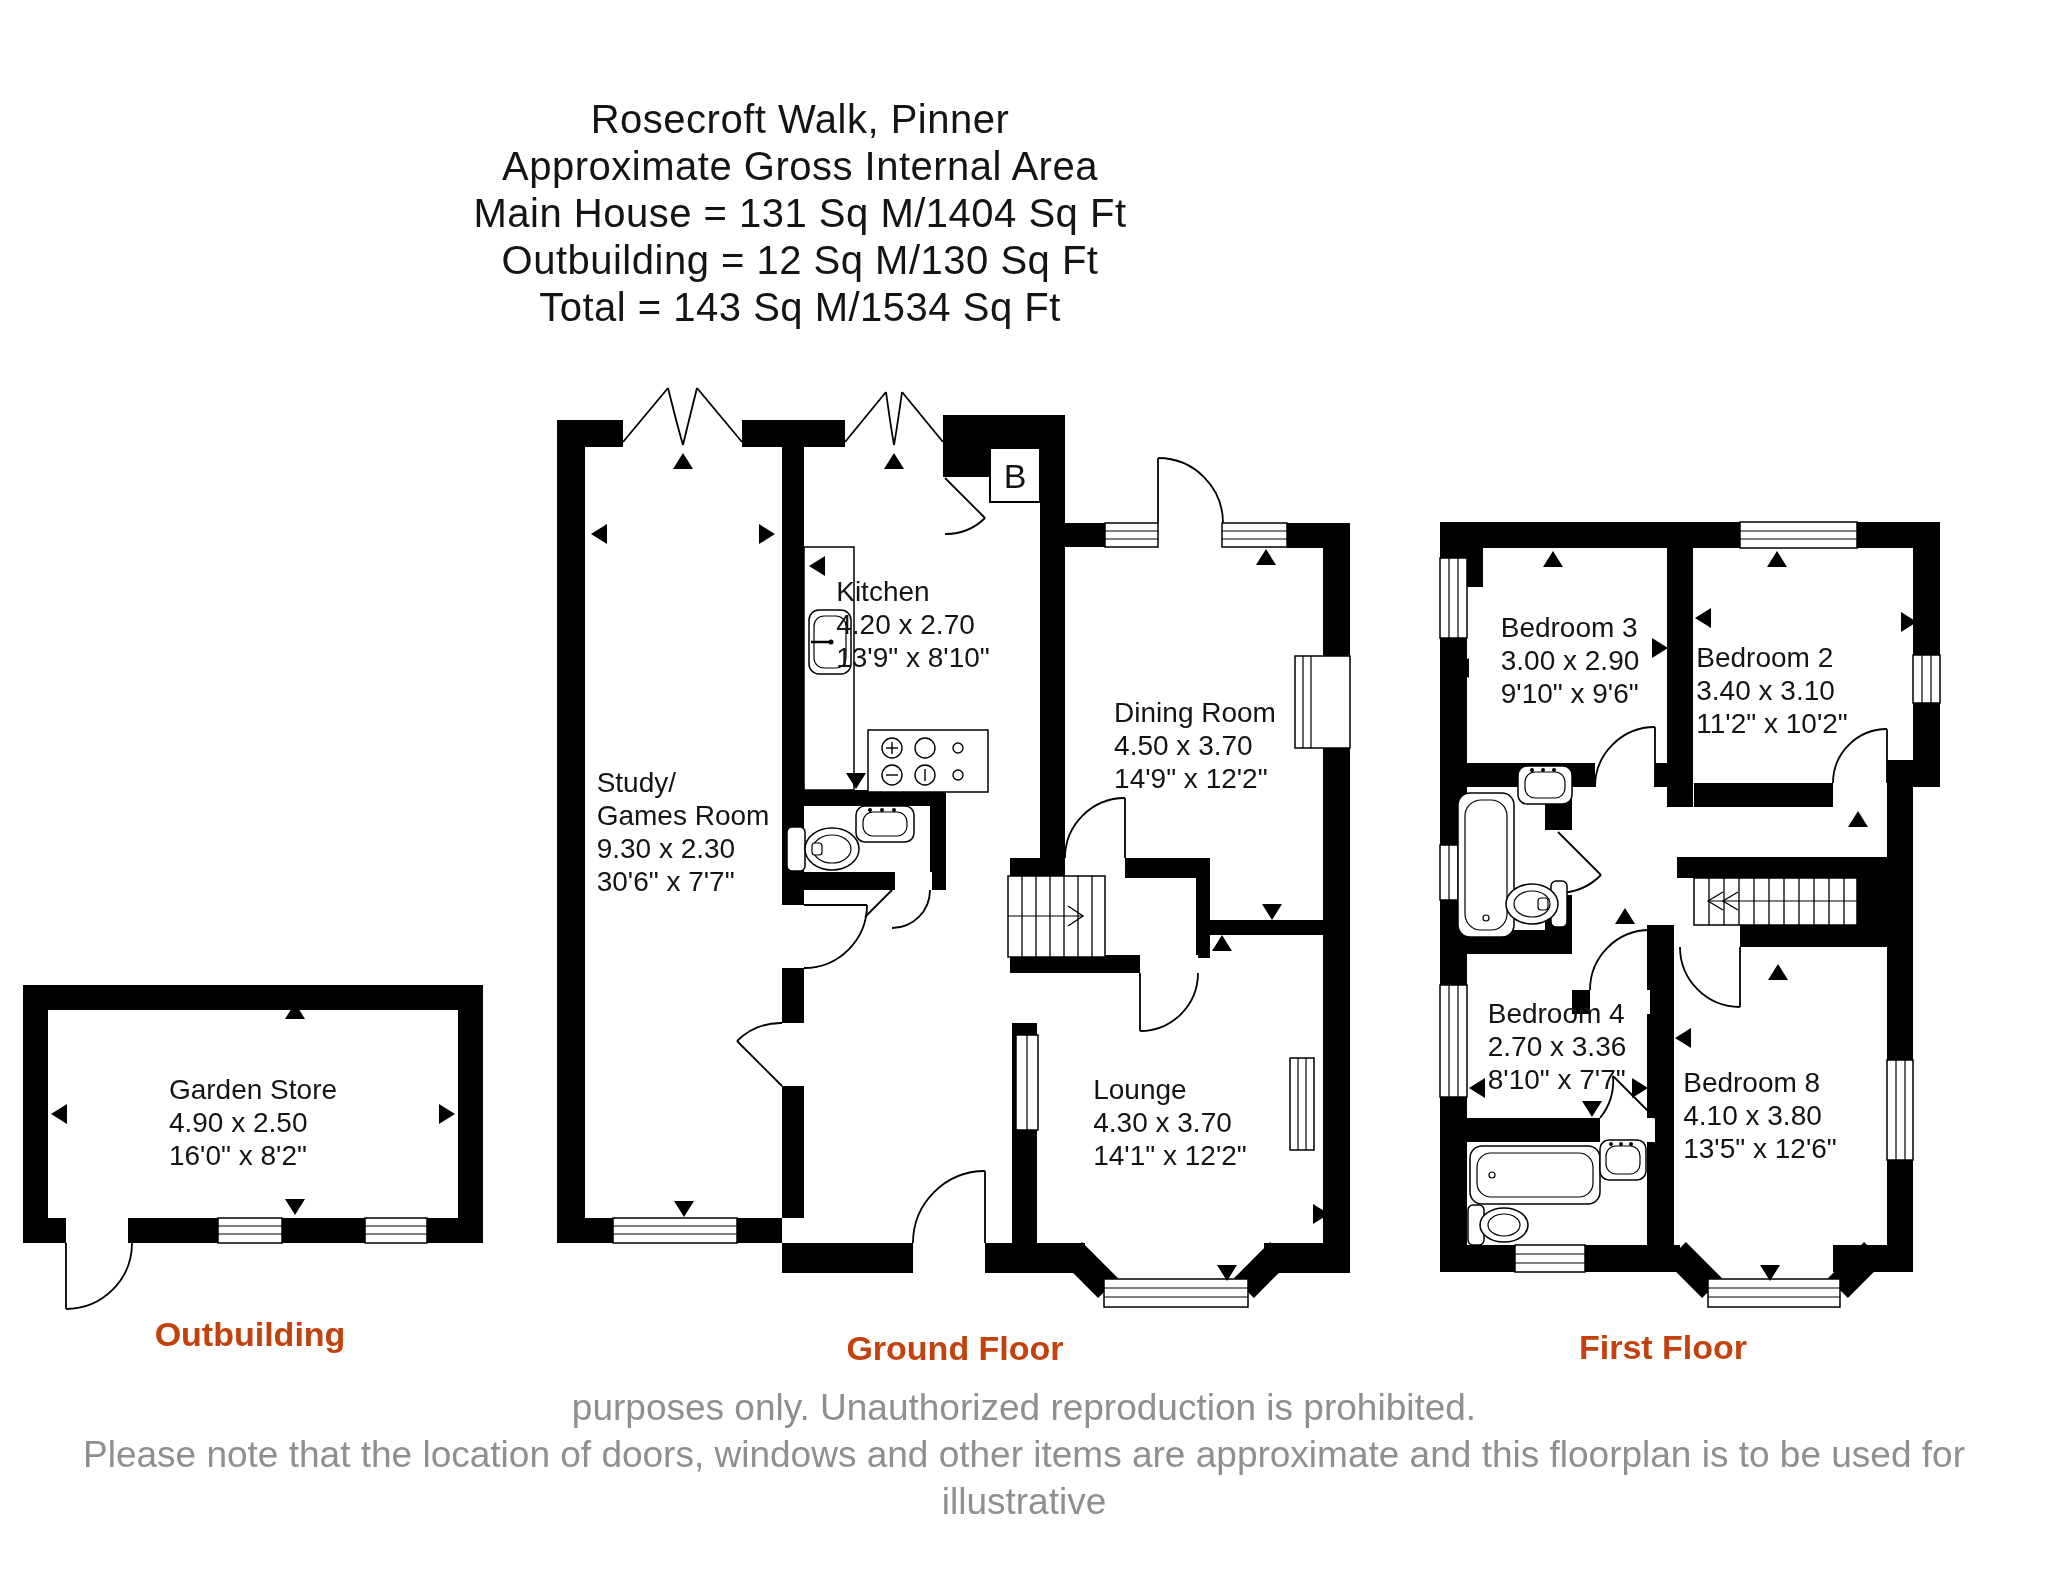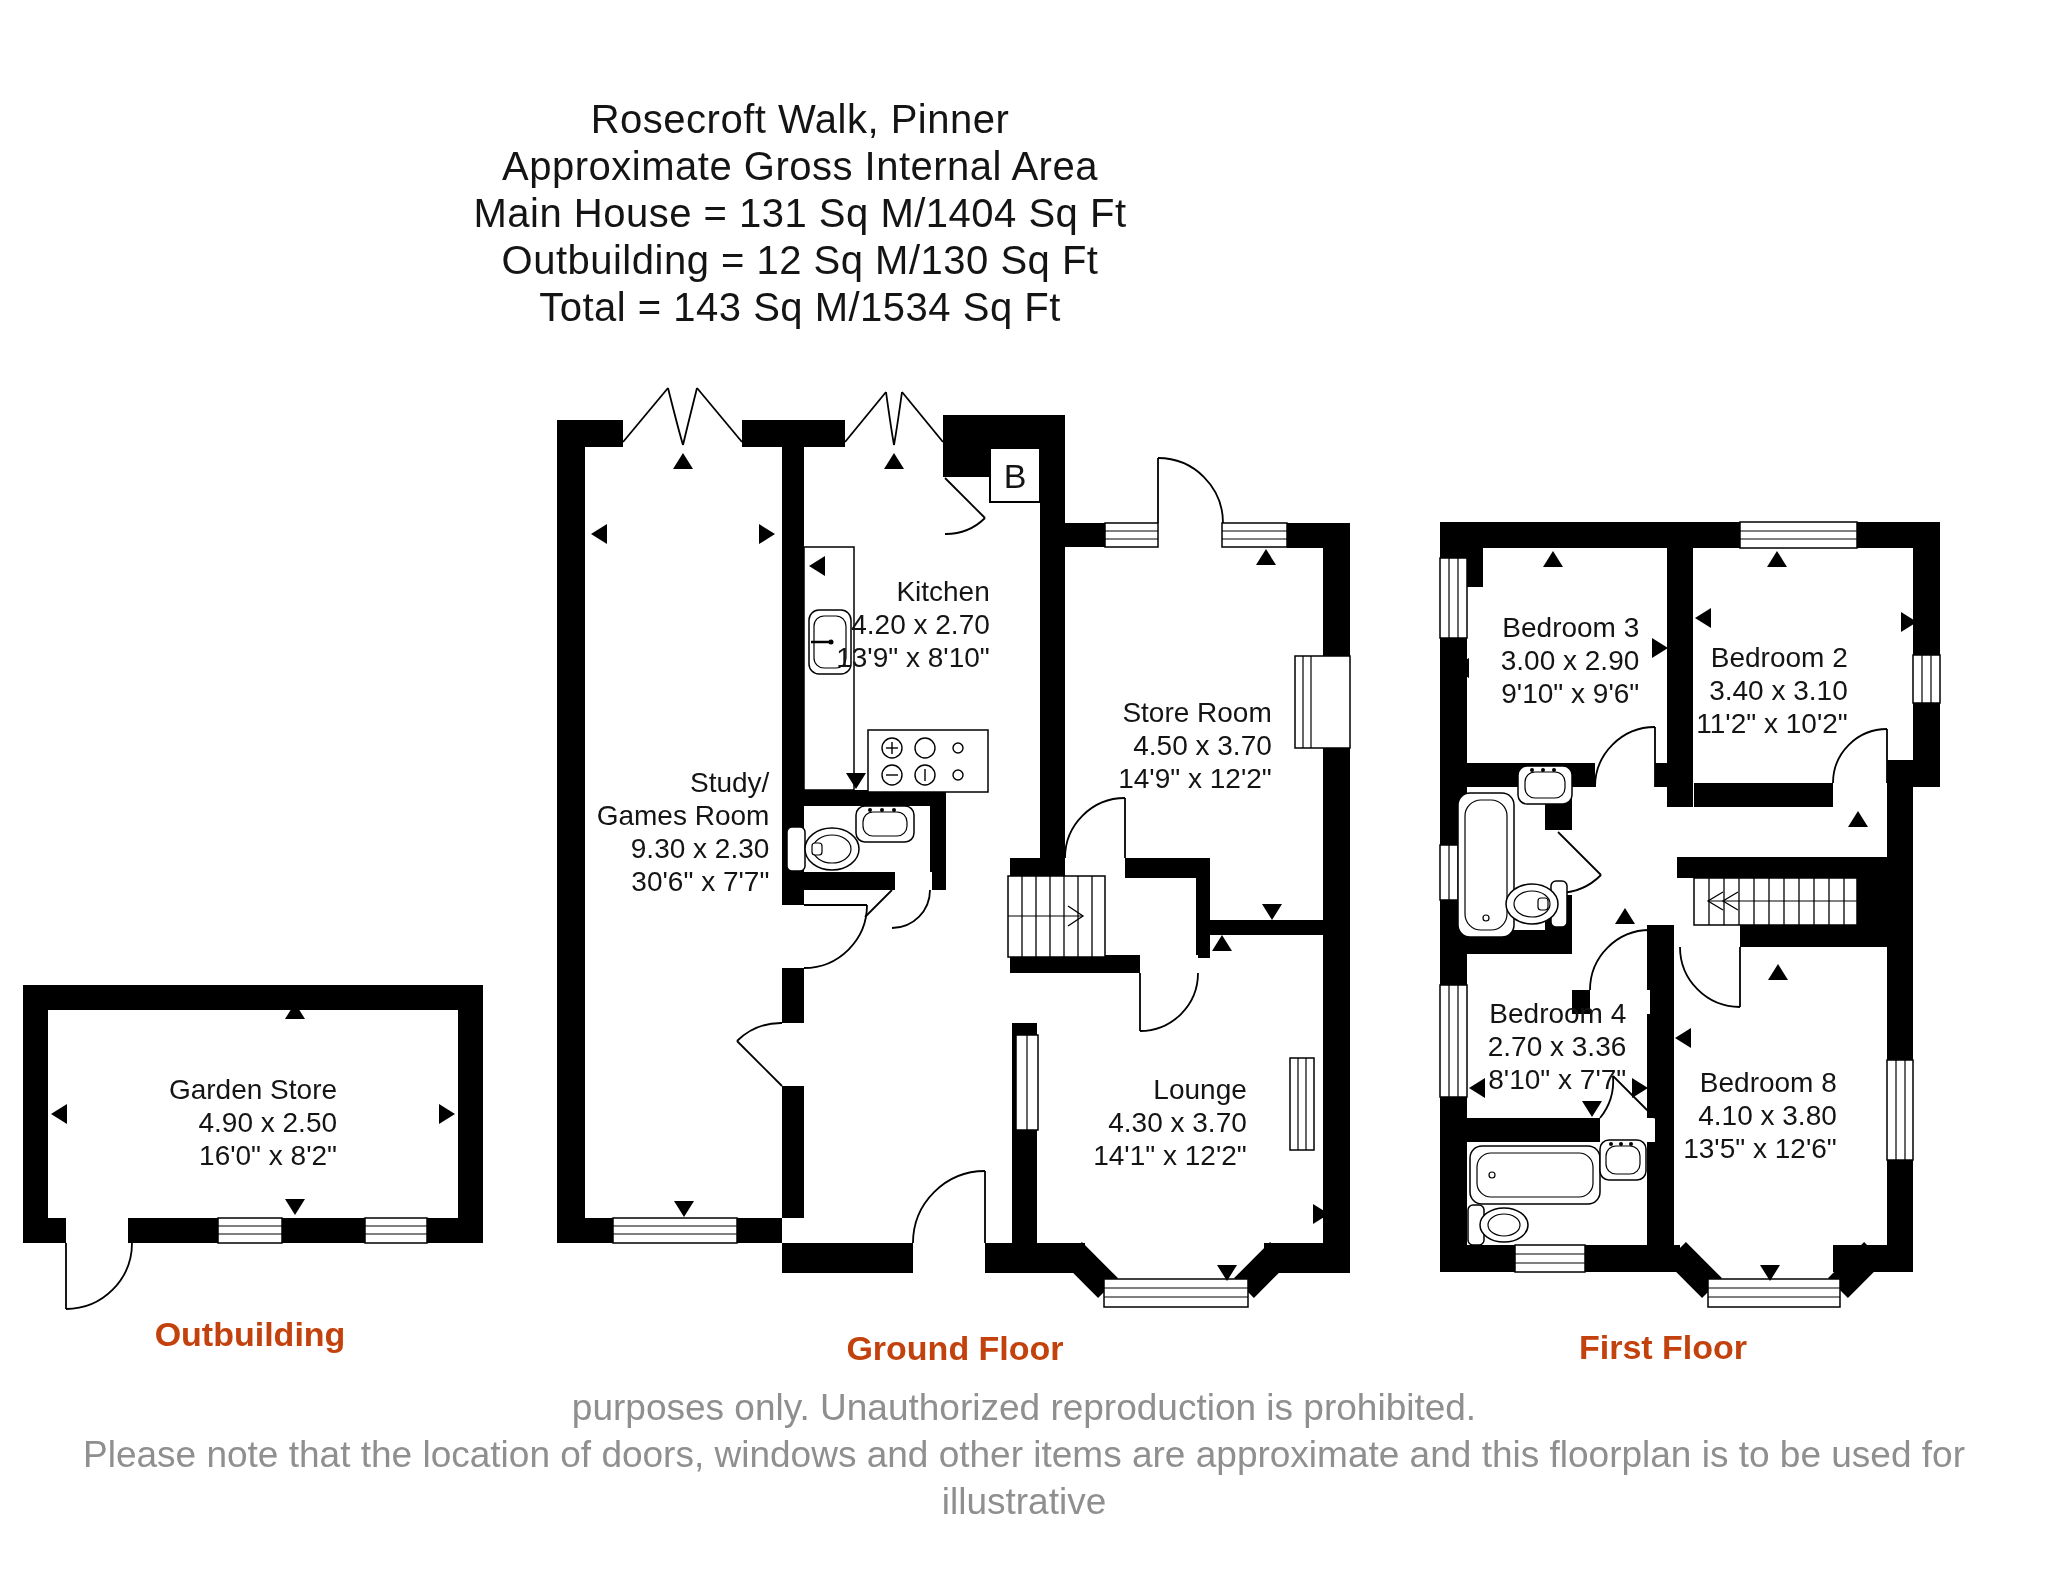--- a/index.html
+++ b/index.html
@@ -1,21 +1,21 @@
 <!DOCTYPE html>
 <html><head>
 <meta charset="utf-8">
 <style>
   html,body{margin:0;padding:0;background:#ffffff;}
   .page{position:relative;width:2048px;height:1583px;background:#ffffff;overflow:hidden;
         font-family:"Liberation Sans",sans-serif;color:#111;}
   svg{position:absolute;left:0;top:0;}
   .title{position:absolute;left:300px;top:96px;width:1000px;text-align:center;
          font-size:40px;line-height:47px;color:#141414;letter-spacing:.5px;}
-  .room-label{position:absolute;transform:translate(-50%,-50%);text-align:right;
+  .room-label{position:absolute;transform:translate(-50%,-50%);text-align:left;
               font-size:28px;line-height:33px;color:#141414;white-space:nowrap;}
   .room-label span{display:block;}
   .room-label span:empty{display:none;}
   .floor-label{position:absolute;transform:translate(-50%,-50%);font-weight:bold;
                font-size:34px;color:#c2410c;white-space:nowrap;}
   .boiler{position:absolute;transform:translate(-50%,-50%);font-size:34px;color:#141414;}
   .footer{position:absolute;left:24px;top:1384px;width:2000px;text-align:center;
           font-size:37px;line-height:47px;color:#8f8f8f;}
 </style>
 </head>
@@ -413,21 +413,21 @@
 </div>
 
 <div class="room-label" style="left:913px;top:624px;">
   <span>Kitchen</span>
 
   <span>4.20 x 2.70</span>
   <span>13'9" x 8'10"</span>
 </div>
 
 <div class="room-label" style="left:1195px;top:745px;">
-  <span>Store Room</span>
+  <span>Dining Room</span>
 
   <span>4.50 x 3.70</span>
   <span>14'9" x 12'2"</span>
 </div>
 
 <div class="room-label" style="left:683px;top:832px;">
   <span>Study/</span>
   <span>Games Room</span>
   <span>9.30 x 2.30</span>
   <span>30'6" x 7'7"</span>

